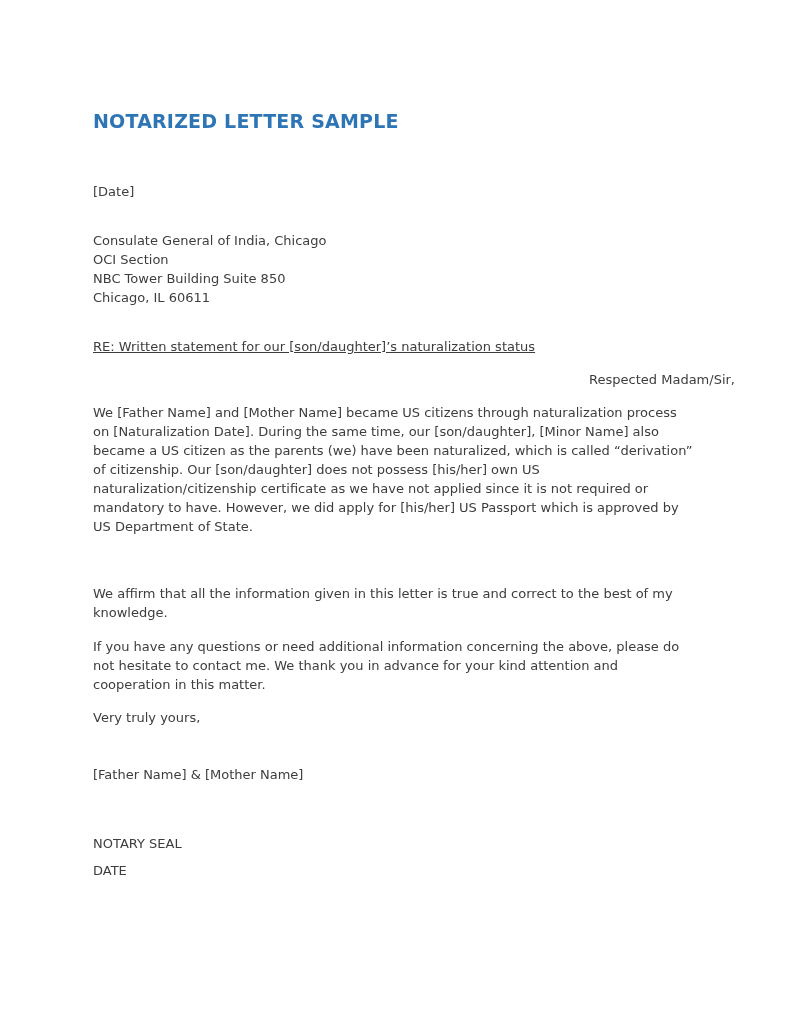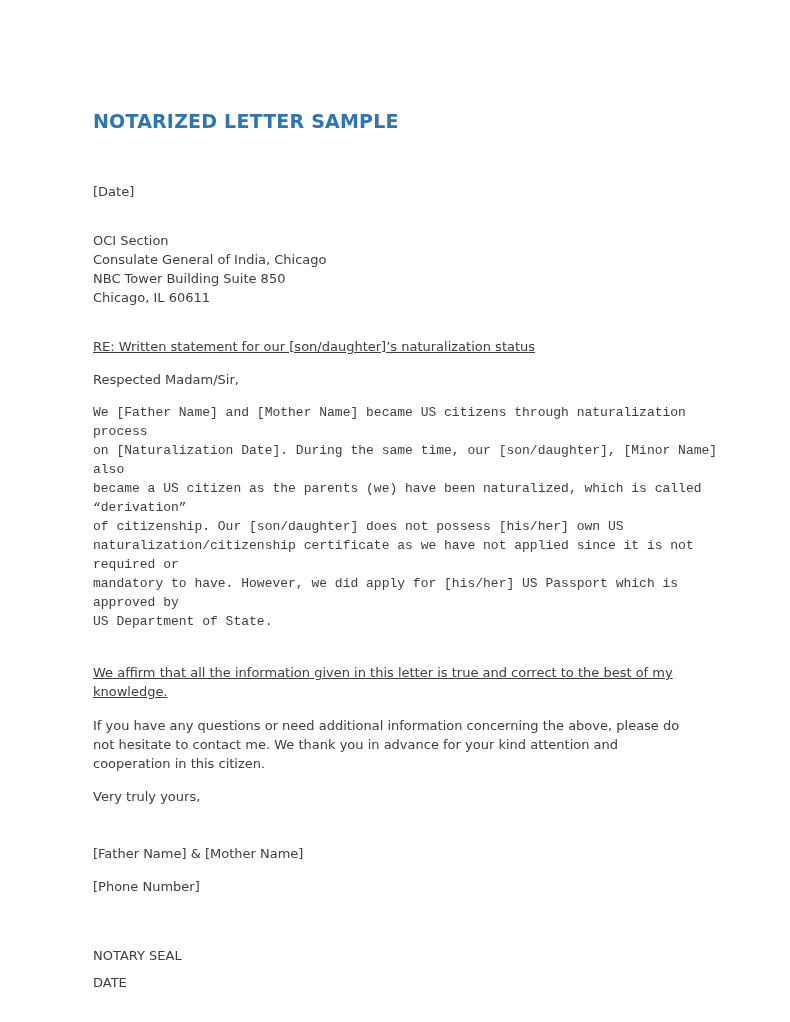--- a/index.html
+++ b/index.html
@@ -35,44 +35,44 @@
     line-height: 22px;
   }
   p {
     margin: 14px 0 0 0;
     white-space: pre-line;
   }
   .date-line { margin-top: 50px; }
   .recipient-block p { margin: 0; }
   .recipient-block { margin-top: 30px; }
   .re-line { margin-top: 30px; text-decoration: underline; }
-  .salutation { margin-top: 14px; }
-  .para-main { margin-top: 14px; font-family: Liberation Mono, monospace; }
-  .para-affirm { margin-top: 32px; text-decoration: underline; }
+  .salutation { margin-top: 14px; text-align: right; }
+  .para-main { margin-top: 14px; }
+  .para-affirm { margin-top: 48px; }
   .para-questions { margin-top: 15px; }
   .closing { }
   .sig-name { margin-top: 38px; }
   .sig-address { margin-top: 16px; }
   .sig-phone { margin-top: 14px; }
   .notary-seal { margin-top: 50px; }
   .date-label { margin-top: 8px; }
 </style>
 </head>
 <body>
 
 <div class="page">
   <div class="content">
 
     <h1 class="doc-title">NOTARIZED LETTER SAMPLE</h1>
 
     <p class="date-line">[Date]</p>
 
     <div class="recipient-block">
+      <p>Consulate General of India, Chicago</p>
       <p>OCI Section</p>
-      <p>Consulate General of India, Chicago</p>
       <p>NBC Tower Building Suite 850</p>
       <p>Chicago, IL 60611</p>
     </div>
 
     <p class="re-line">RE: Written statement for our [son/daughter]’s naturalization status</p>
 
     <p class="salutation">Respected Madam/Sir,</p>
 
     <p class="para-main">We [Father Name] and [Mother Name] became US citizens through naturalization process
 on [Naturalization Date]. During the same time, our [son/daughter], [Minor Name] also
@@ -80,27 +80,26 @@
 of citizenship. Our [son/daughter] does not possess [his/her] own US
 naturalization/citizenship certificate as we have not applied since it is not required or
 mandatory to have. However, we did apply for [his/her] US Passport which is approved by
 US Department of State.</p>
 
     <p class="para-affirm">We affirm that all the information given in this letter is true and correct to the best of my
 knowledge.</p>
 
     <p class="para-questions">If you have any questions or need additional information concerning the above, please do
 not hesitate to contact me. We thank you in advance for your kind attention and
-cooperation in this citizen.</p>
+cooperation in this matter.</p>
 
     <p class="closing">Very truly yours,</p>
 
     <p class="sig-name">[Father Name] &amp; [Mother Name]</p>
 
 
-    <p class="sig-phone">[Phone Number]</p>
 
     <p class="notary-seal">NOTARY SEAL</p>
 
     <p class="date-label">DATE</p>
 
   </div>
 </div>
 
 </body></html>

